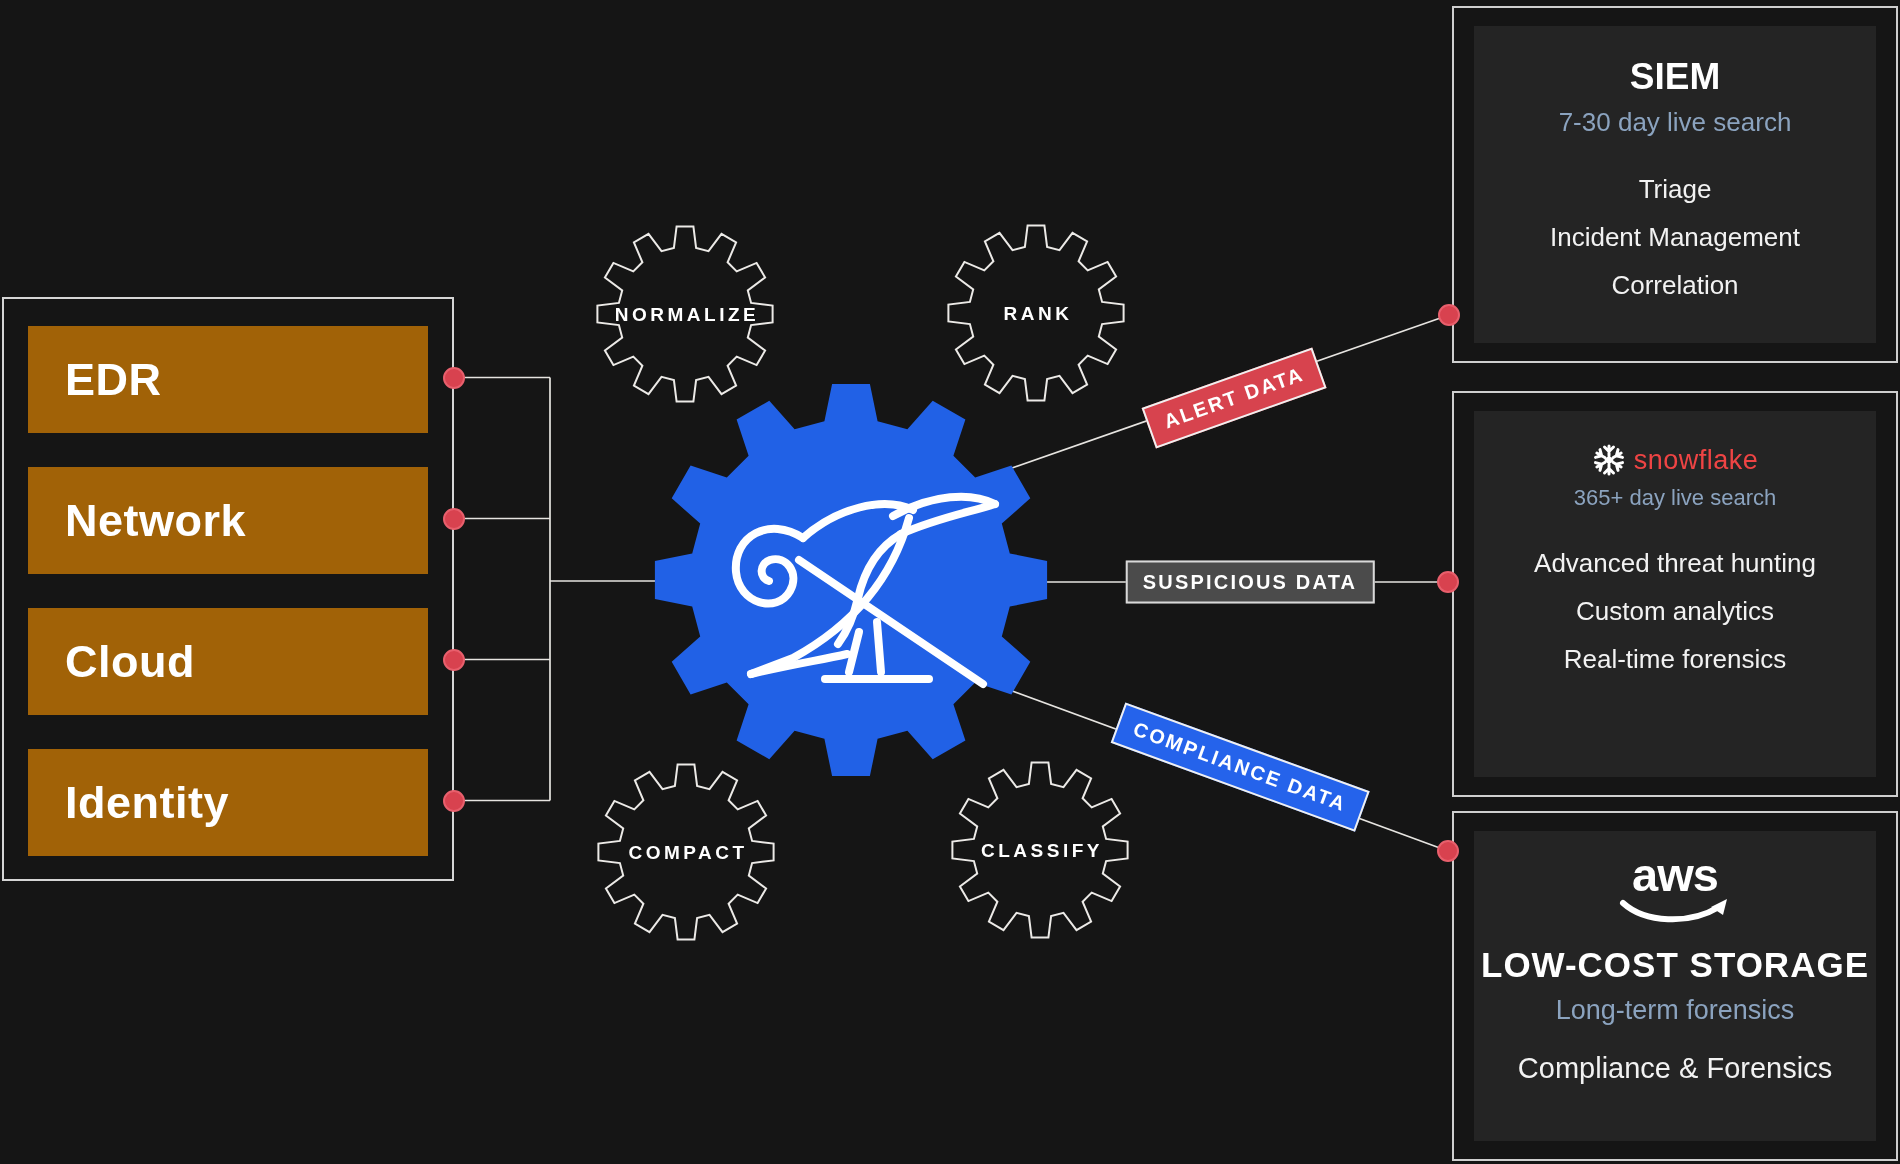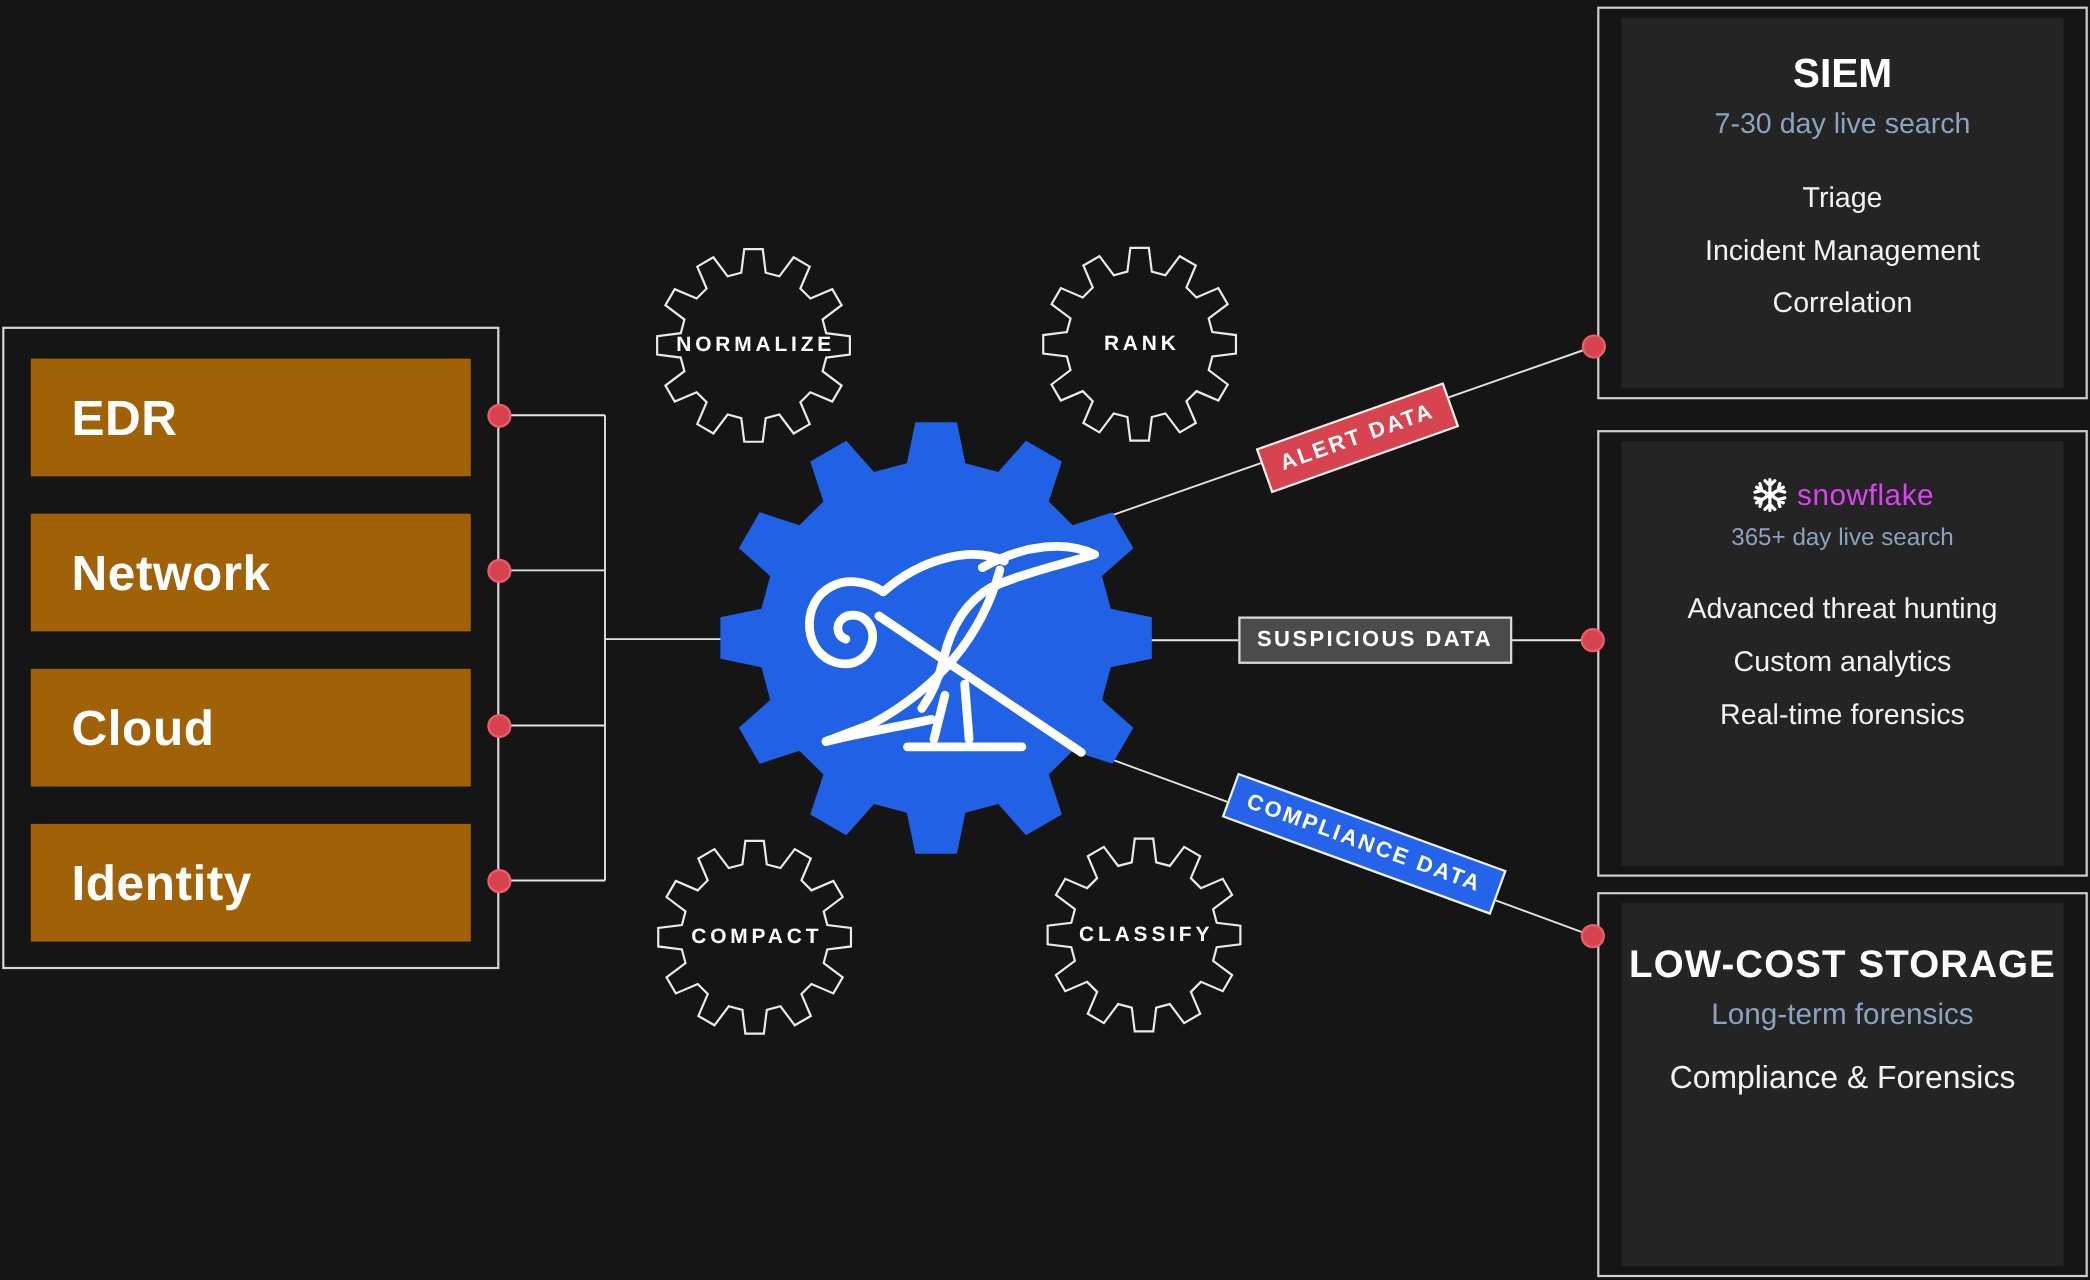--- a/index.html
+++ b/index.html
@@ -34,42 +34,42 @@
     position:absolute;z-index:5;white-space:nowrap;
     font-size:20px;font-weight:700;letter-spacing:2.2px;color:#fff;
     padding:8px 15px;border:2px solid #f0f0f0;
   }
   .flow-red{background:#d7434e;}
   .flow-gray{background:#4b4b4b;border-color:#d9d9d9;}
   .flow-blue{background:#2563eb;}
   
   .dest-frame{
     position:absolute;left:1452px;width:446px;z-index:2;box-sizing:border-box;
-    border:2px solid rgba(240,240,240,.85);padding:8px 20px;
+    border:2px solid rgba(240,240,240,.85);padding:18px 20px;
   }
   .dest-card{
     background:#242424;width:100%;height:100%;box-sizing:border-box;
     display:flex;flex-direction:column;align-items:center;text-align:center;
   }
   .dest-title{font-weight:700;color:#fff;}
   .dest-sub{color:#8ba3bf;}
   .cap-list{list-style:none;margin:0;padding:0;}
   .cap-list li{color:#f2f2f2;}
   
   #siem-frame{top:6px;height:357px;}
   #siem-frame .dest-card{padding-top:30px;}
   #siem-frame .dest-title{font-size:37px;}
   #siem-frame .dest-sub{font-size:26px;margin-top:9px;}
   #siem-frame .cap-list{margin-top:27px;}
   #siem-frame .cap-list li{font-size:26px;line-height:48px;}
   
   #lake-frame{top:391px;height:406px;}
   #lake-frame .dest-card{padding-top:32px;}
   .vendor-row{display:flex;align-items:center;gap:8px;}
-  .vendor-word{font-size:27px;font-weight:400;color:#d946ef;letter-spacing:.5px;}
+  .vendor-word{font-size:27px;font-weight:400;color:#ef4444;letter-spacing:.5px;}
   #lake-frame .dest-title{font-size:41px;margin-top:22px;}
   #lake-frame .dest-sub{font-size:22px;margin-top:8px;}
   #lake-frame .cap-list{margin-top:28px;}
   #lake-frame .cap-list li{font-size:26px;line-height:48px;}
   
   #aws-frame{top:811px;height:350px;}
   #aws-frame .dest-card{padding-top:22px;}
   .aws-logo{display:flex;flex-direction:column;align-items:center;}
   .aws-word{font-size:47px;font-weight:700;letter-spacing:-1px;line-height:44px;color:#fff;}
   #aws-frame .dest-title{font-size:35px;letter-spacing:1px;margin-top:14px;}
@@ -200,20 +200,27 @@
       <ul class="cap-list">
         <li>Advanced threat hunting</li>
         <li>Custom analytics</li>
         <li>Real-time forensics</li>
       </ul>
     </div>
   </div>
 
   <div class="dest-frame" id="aws-frame">
     <div class="dest-card">
+      <div class="aws-logo">
+        <span class="aws-word">aws</span>
+        <svg width="120" height="34" viewBox="0 0 120 34">
+          <path d="M8,6 C30,26 74,28 104,10" stroke="#fff" stroke-width="6" fill="none" stroke-linecap="round"></path>
+          <path d="M112,2 L108,18 L96,10 Z" fill="#fff"></path>
+        </svg>
+      </div>
       <div class="dest-title">LOW-COST STORAGE</div>
       <div class="dest-sub">Long-term forensics</div>
       <ul class="cap-list">
         <li>Compliance &amp; Forensics</li>
       </ul>
     </div>
   </div>
 
 </div>
 

